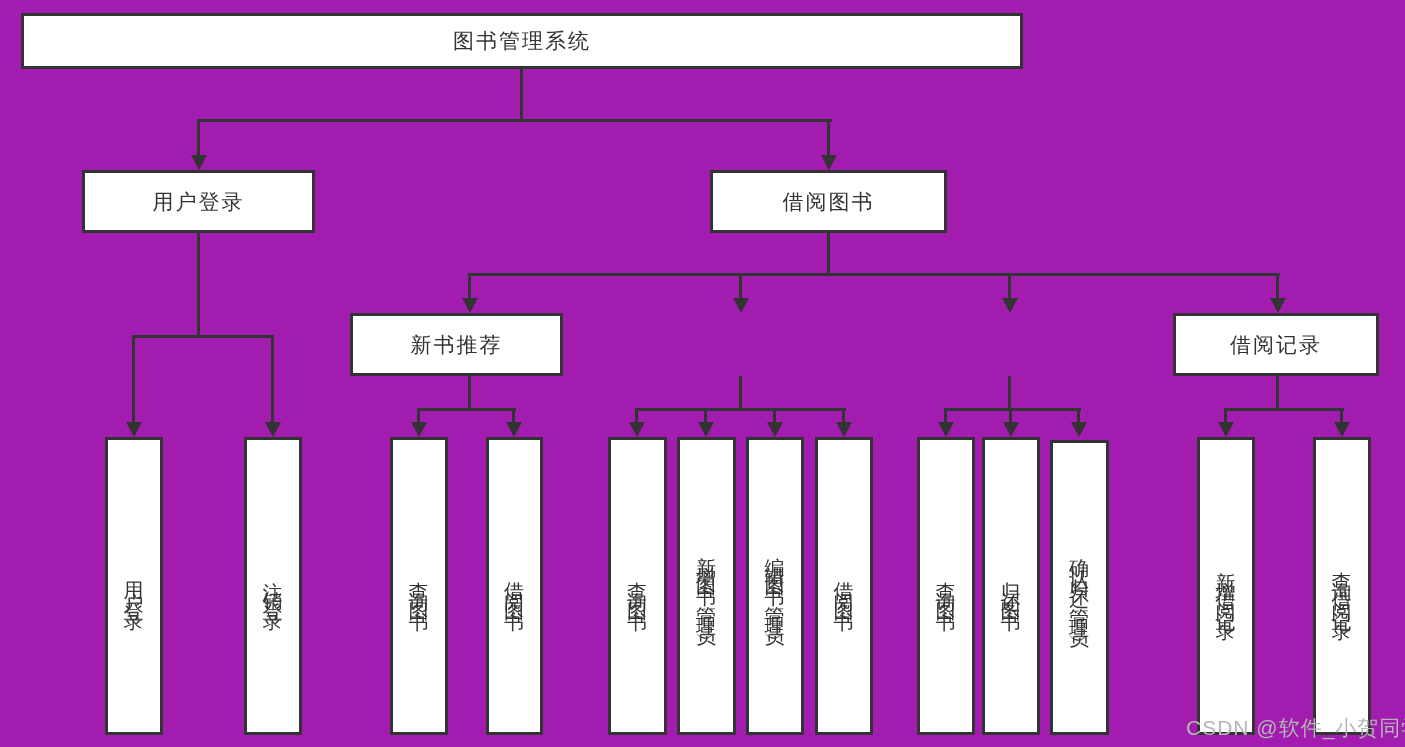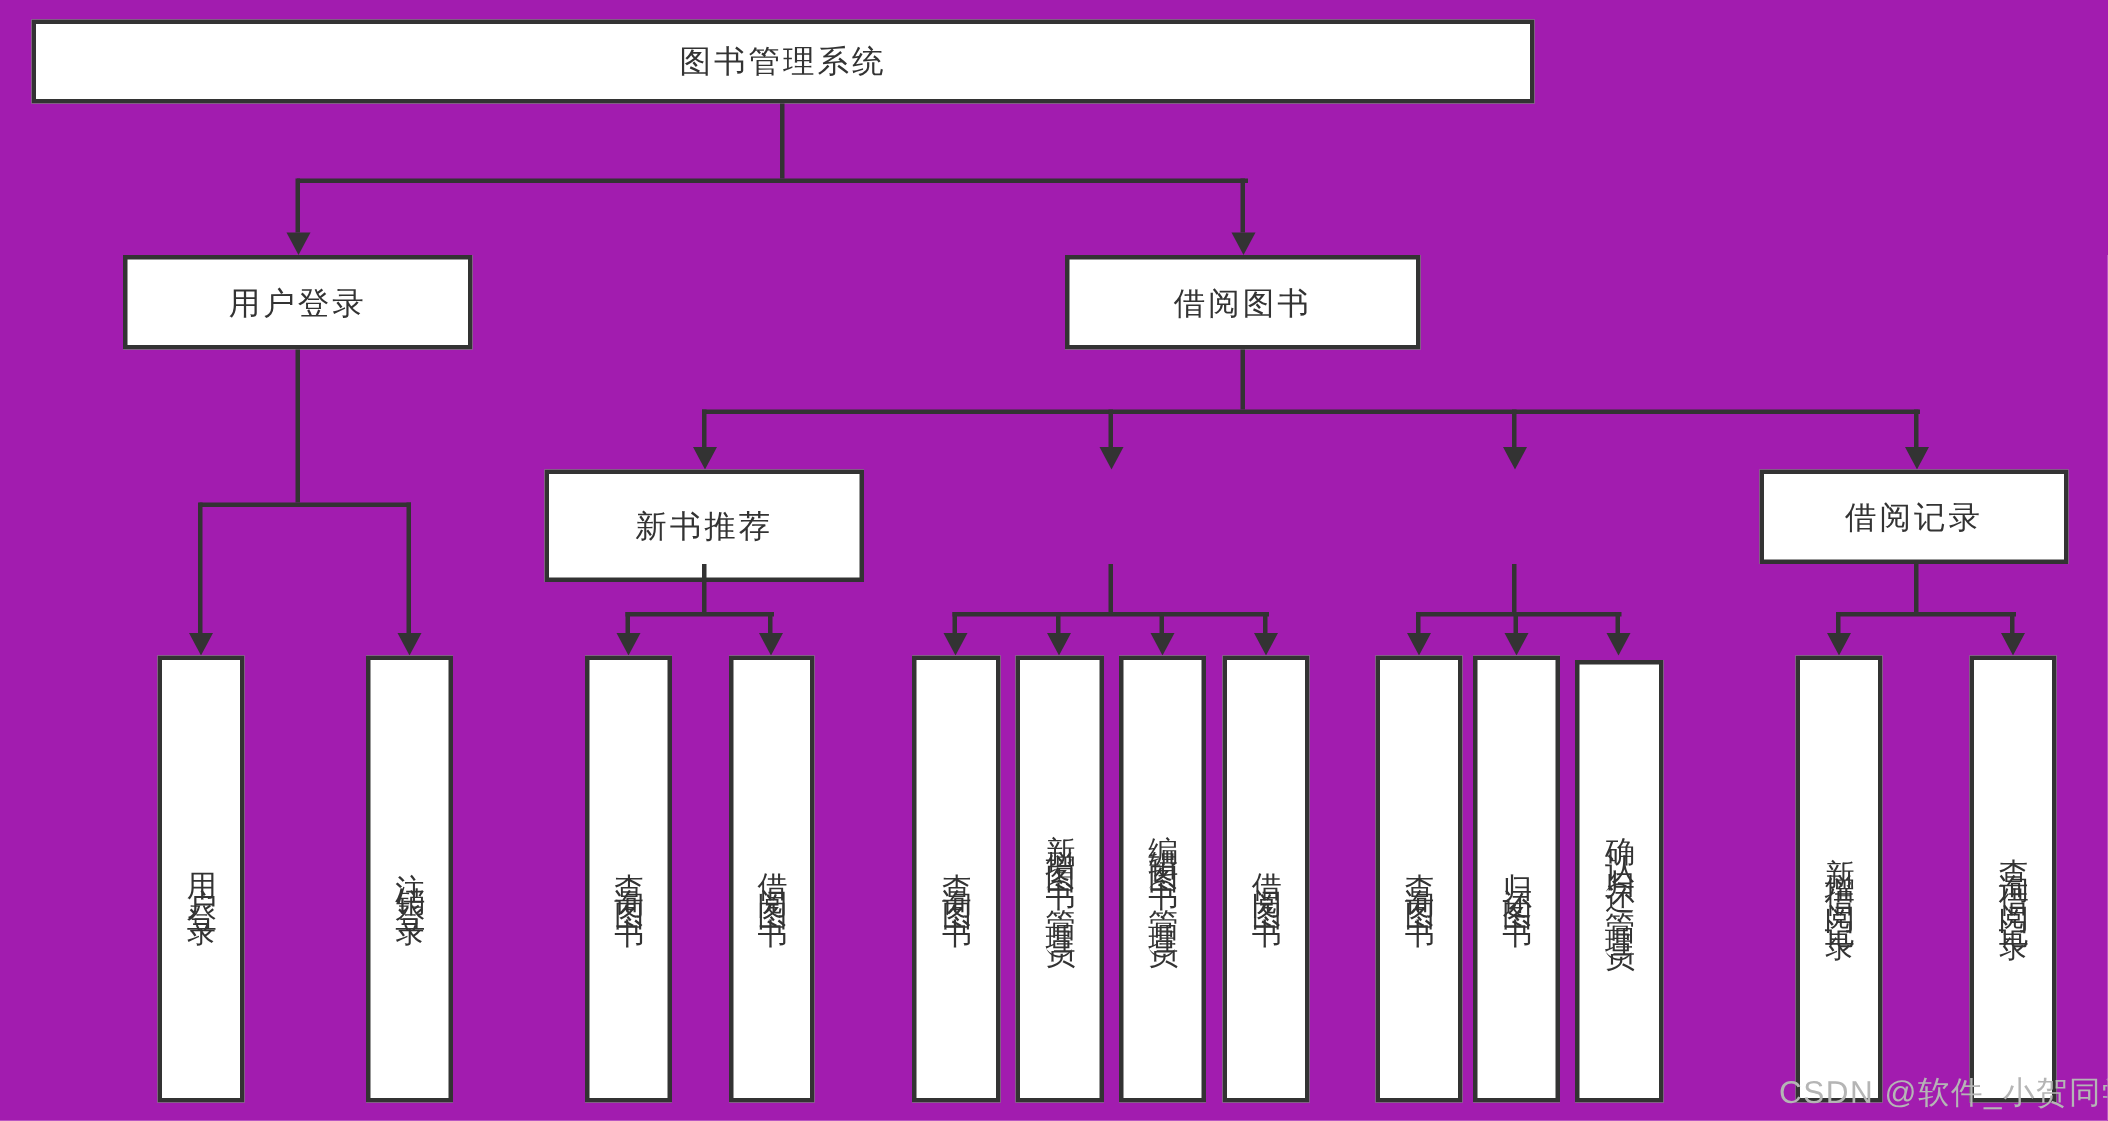--- a/index.html
+++ b/index.html
@@ -89,21 +89,21 @@
   <div class="shaft" style="left:468px; top:273px; width:812px; height:3px;"></div>
   <div class="shaft" style="left:468px; top:273px; width:3px; height:25px;"></div>
   <div class="arrowhead" style="left:462px; top:298px;"></div>
   <div class="shaft" style="left:739px; top:273px; width:3px; height:25px;"></div>
   <div class="arrowhead" style="left:733px; top:298px;"></div>
   <div class="shaft" style="left:1008px; top:273px; width:3px; height:25px;"></div>
   <div class="arrowhead" style="left:1002px; top:298px;"></div>
   <div class="shaft" style="left:1276px; top:273px; width:3px; height:25px;"></div>
   <div class="arrowhead" style="left:1270px; top:298px;"></div>
 
-  <div class="box hbox" style="left:363px; top:313px; width:213px; height:75px;">
+  <div class="box hbox" style="left:350px; top:313px; width:213px; height:63px;">
     <span>新书推荐</span>
   </div>
   <div class="box hbox" style="left:1173px; top:313px; width:206px; height:63px;">
     <span>借阅记录</span>
   </div>
 
   <div class="shaft" style="left:468px; top:376px; width:3px; height:32px;"></div>
   <div class="shaft" style="left:417px; top:408px; width:99px; height:3px;"></div>
   <div class="shaft" style="left:417px; top:408px; width:3px; height:14px;"></div>
   <div class="arrowhead" style="left:411px; top:422px;"></div>

